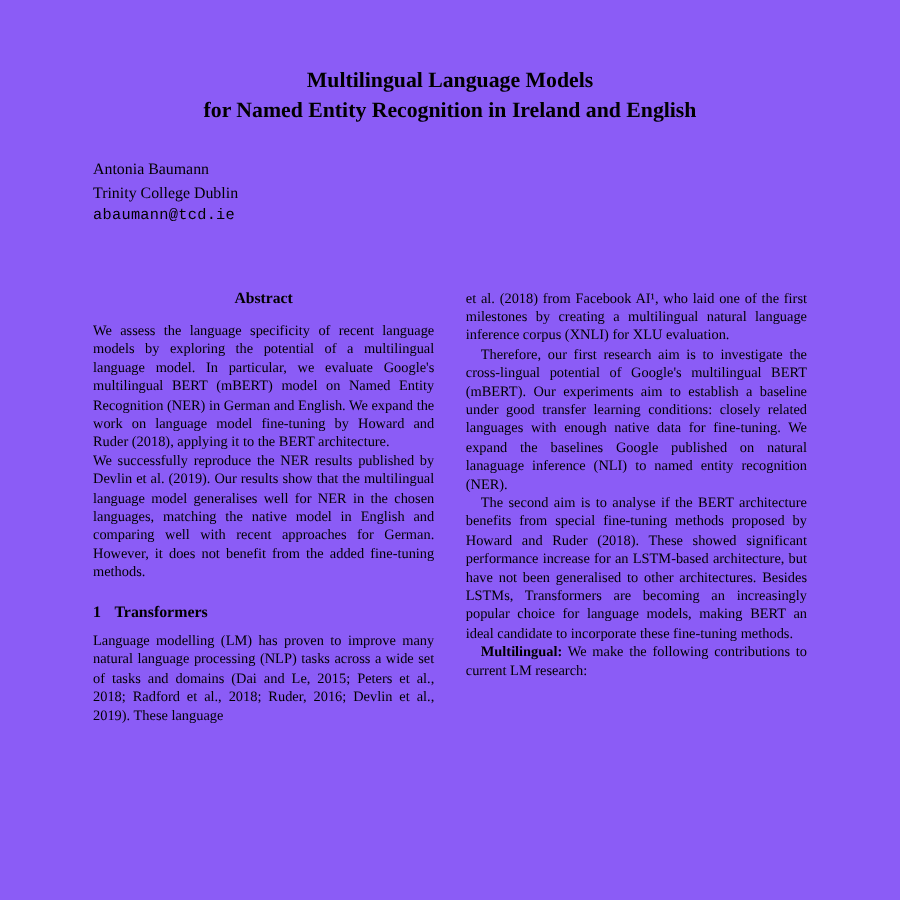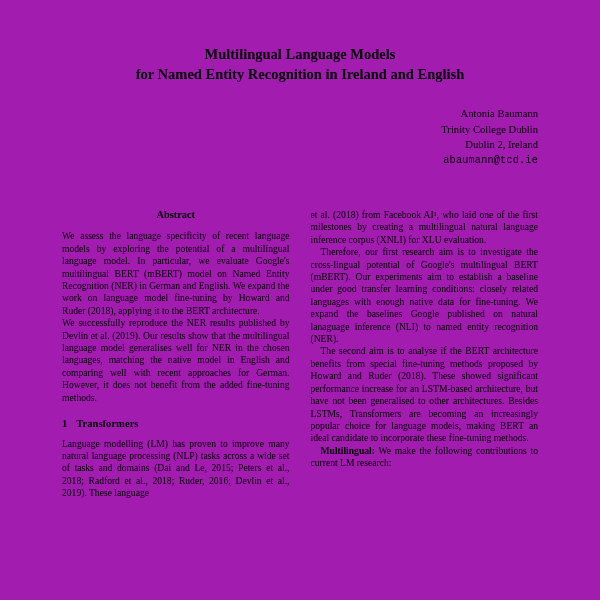--- a/index.html
+++ b/index.html
@@ -4,37 +4,37 @@
 <style>
   html, body {
     margin: 0;
     padding: 0;
     background: #ffffff;
   }
   .page {
     width: 600px;
     height: 600px;
     position: relative;
-    background: #a21caf;
+    background: #8b5cf6;
     font-family: "Liberation Serif", serif;
     color: #000000;
     overflow: hidden;
     box-sizing: border-box;
     padding: 44px 62px 0 62px;
   }
   .title {
     text-align: center;
     font-weight: bold;
     font-size: 14.5px;
     line-height: 20px;
     margin: 0 0 0 0;
   }
   .title-line { display: block; }
   .authors {
-    text-align: right;
+    text-align: left;
     margin-top: 22px;
     font-size: 10.6px;
     line-height: 15.5px;
   }
   .author-name { font-size: 10.6px; }
   .affil { font-size: 10.6px; }
   .email {
     font-family: "Liberation Mono", monospace;
     font-size: 10.2px;
     letter-spacing: 0.2px;
@@ -98,21 +98,20 @@
 <div class="page">
 
   <div class="title">
     <span class="title-line">Multilingual Language Models</span>
     <span class="title-line">for Named Entity Recognition in Ireland and English</span>
   </div>
 
   <div class="authors">
     <div class="author-name">Antonia Baumann</div>
     <div class="affil">Trinity College Dublin</div>
-    <div class="affil">Dublin 2, Ireland</div>
     <div class="email">abaumann@tcd.ie</div>
   </div>
 
   <div class="columns">
 
     <div class="col">
       <div class="abstract-head">Abstract</div>
       <p class="para first">We assess the language specificity of recent language models by exploring the potential of a multilingual language model. In particular, we evaluate Google's multilingual BERT (mBERT) model on Named Entity Recognition (NER) in German and English. We expand the work on language model fine-tuning by Howard and Ruder (2018), applying it to the BERT architecture.</p>
       <p class="para first">We successfully reproduce the NER results published by Devlin et al. (2019). Our results show that the multilingual language model generalises well for NER in the chosen languages, matching the native model in English and comparing well with recent approaches for German. However, it does not benefit from the added fine-tuning methods.</p>
 

